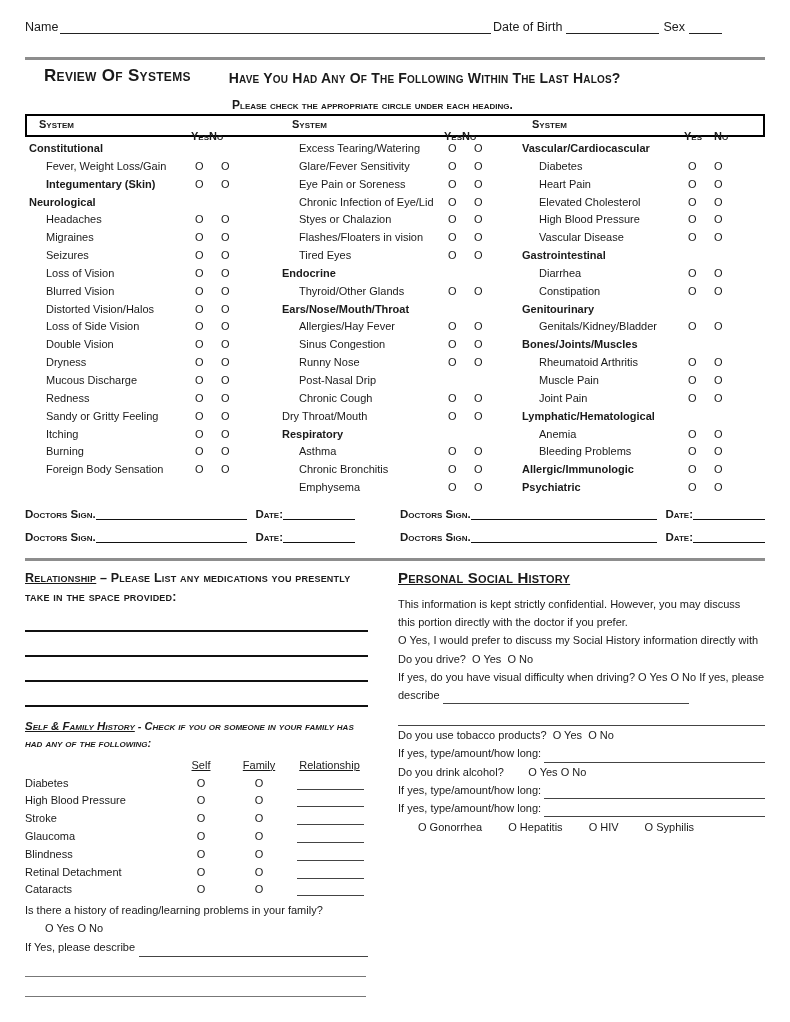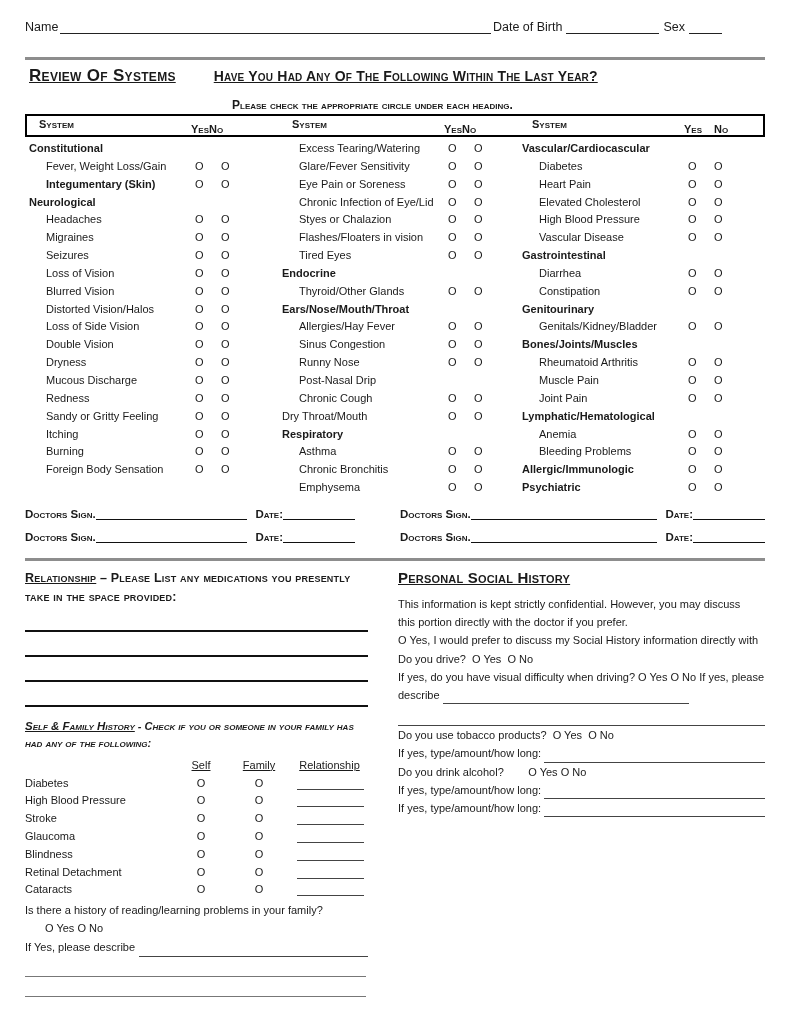--- a/index.html
+++ b/index.html
@@ -9,30 +9,30 @@
   .blank{border-bottom:1px solid #222;height:13px;}
   
   .nameline{position:absolute;left:25px;right:68px;top:20px;display:flex;align-items:flex-end;font-size:12.5px;}
   .nameline .lbl{white-space:pre;}
   .nb-name{flex:1;margin:0 2px;}
   .nb-dob{width:93px;margin:0 4px;}
   .nb-sex{width:33px;margin-left:4px;}
   
   .divider{position:absolute;left:25px;width:740px;height:3px;background:#8d8d8d;}
   
-  .titlerow{position:absolute;left:29px;top:66px;display:flex;gap:38px;align-items:center;text-decoration:underline;}
+  .titlerow{position:absolute;left:44px;top:66px;display:flex;gap:38px;align-items:flex-end;}
   .ros-title{font-size:17px;letter-spacing:.3px;}
   .ros-question{font-size:14px;letter-spacing:.2px;}
   .ros-instruction{position:absolute;left:232px;top:98px;font-size:12px;}
   
   .ros-header{position:absolute;left:25px;top:114px;width:740px;height:23px;border:2px solid #000;
               box-sizing:border-box;display:grid;grid-template-columns:253px 240px 247px;}
   .ros-head{position:relative;font-size:11px;}
   .ros-head .sys{position:absolute;left:12px;top:2px;}
-  .ros-head .yn{position:absolute;left:164px;top:7px;white-space:nowrap;}
+  .ros-head .yn{position:absolute;left:164px;top:14px;white-space:nowrap;}
   .ros-head.col3 .yn .no{margin-left:12px;}
   .ros-body{position:absolute;left:25px;top:140px;width:740px;display:grid;grid-template-columns:253px 240px 247px;}
   .ros-row{position:relative;height:17.85px;font-size:11px;line-height:17.5px;}
   .ros-label{white-space:nowrap;padding-left:4px;display:inline-block;}
   .ros-label.ind{padding-left:21px;}
   .ros-label.b{font-weight:bold;}
   .circ{position:absolute;top:0;font-size:11px;line-height:17.5px;cursor:pointer;}
   .circ.yes{left:170px;}
   .circ.no{left:196px;}
   
@@ -82,21 +82,21 @@
     <span class="lbl">Date of Birth</span>
     <span class="blank nb-dob"></span>
     <span class="lbl">Sex</span>
     <span class="blank nb-sex"></span>
   </div>
 
   <div class="divider" style="top:57px;"></div>
 
   <div class="titlerow">
     <span class="sc ros-title">Review Of Systems</span>
-    <span class="sc ros-question">Have You Had Any Of The Following Within The Last Year?</span>
+    <span class="sc ros-question">Have You Had Any Of The Following Within The Last Halos?</span>
   </div>
   <div class="sc ros-instruction">Please check the appropriate circle under each heading.</div>
 
   <div class="ros-header">
     <div class="ros-head col1">
       <span class="sc sys">System</span>
       <span class="sc yn"><span class="yes">Yes</span><span class="no">No</span></span>
     </div>
     <div class="ros-head col2">
       <span class="sc sys">System</span>
@@ -298,15 +298,21 @@
         <div class="psh-line"><span>Do you drive?  O Yes  O No</span></div>
         <div class="psh-line"><span>If yes, do you have visual difficulty when driving? O Yes O No If yes, please</span></div>
         <div class="psh-line"><span>describe </span><span class="pblank partial"></span></div>
         <div class="psh-line fullline"><span class="pblank"></span></div>
         <div class="psh-line"><span>Do you use tobacco products?  O Yes  O No</span></div>
         <div class="psh-line"><span>If yes, type/amount/how long: </span><span class="pblank"></span></div>
         <div class="psh-line"><span>Do you drink alcohol?        O Yes O No</span></div>
         <div class="psh-line"><span>If yes, type/amount/how long: </span><span class="pblank"></span></div>
         <div class="psh-line"><span>If yes, type/amount/how long: </span><span class="pblank"></span></div>
       </div>
+    <div class="psh-opts" id="psh-opts">
+        <span>O Gonorrhea</span>
+        <span>O Hepatitis</span>
+        <span>O HIV</span>
+        <span>O Syphilis</span>
+      </div>
   </div>
 
 </div>
 
 </body></html>

